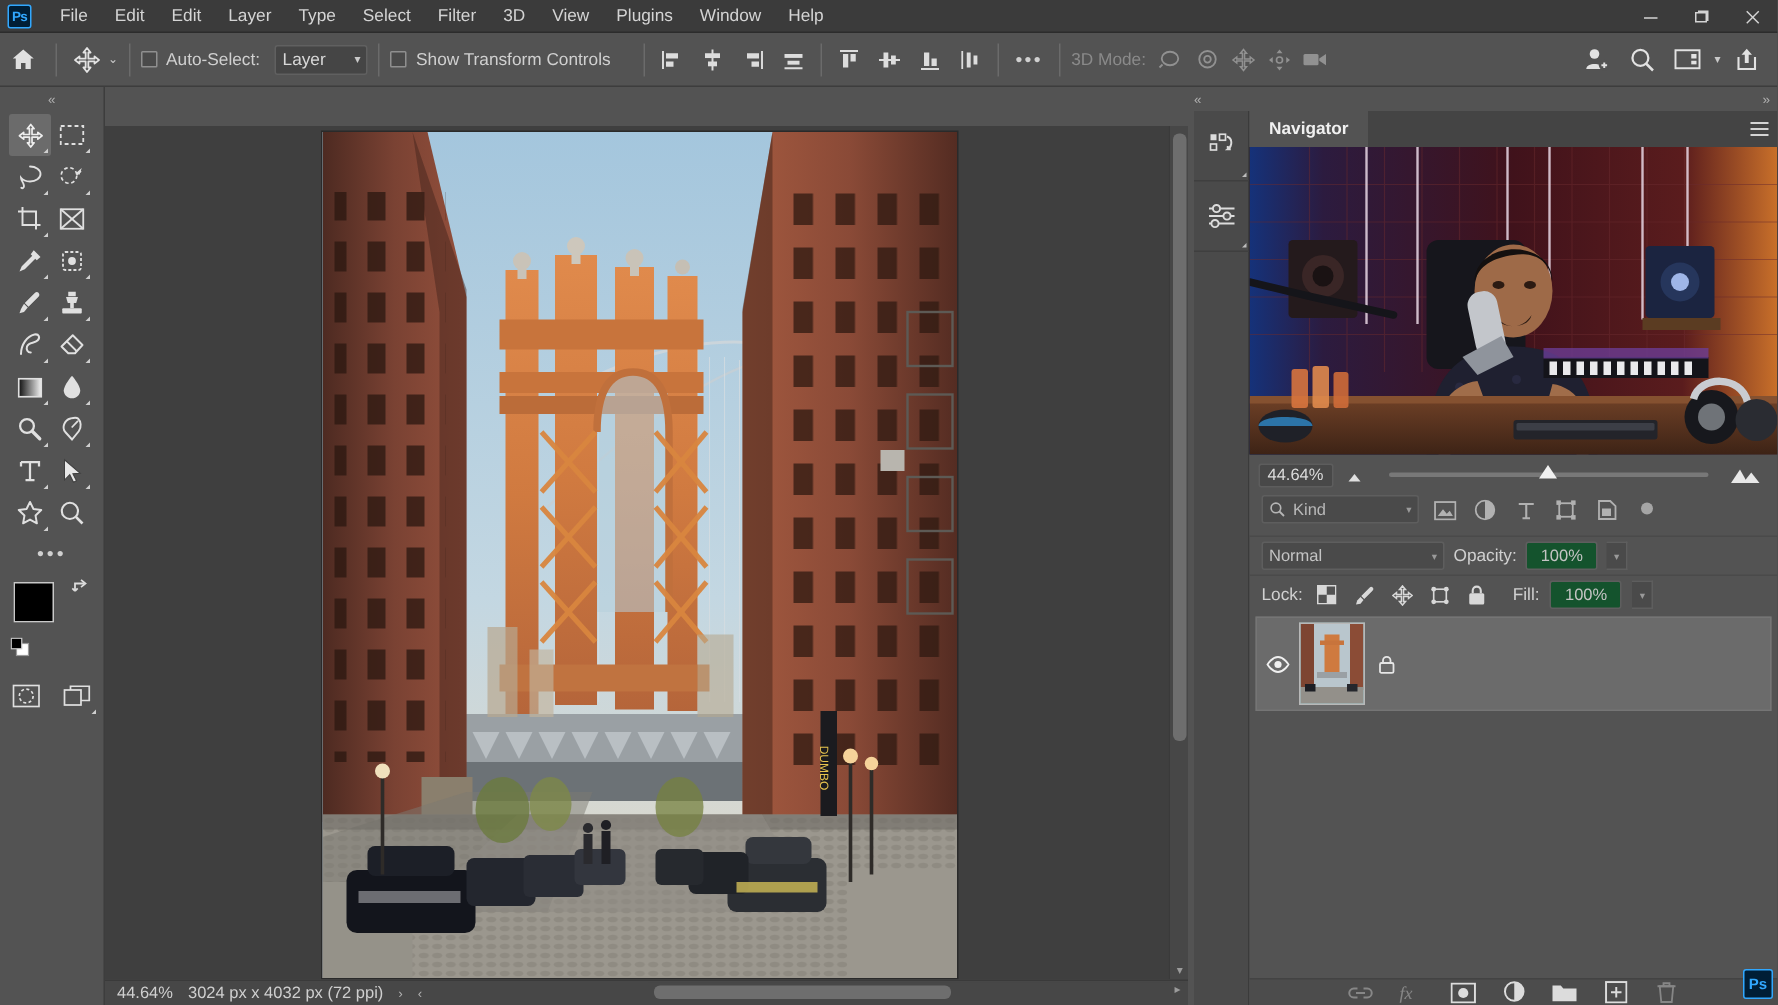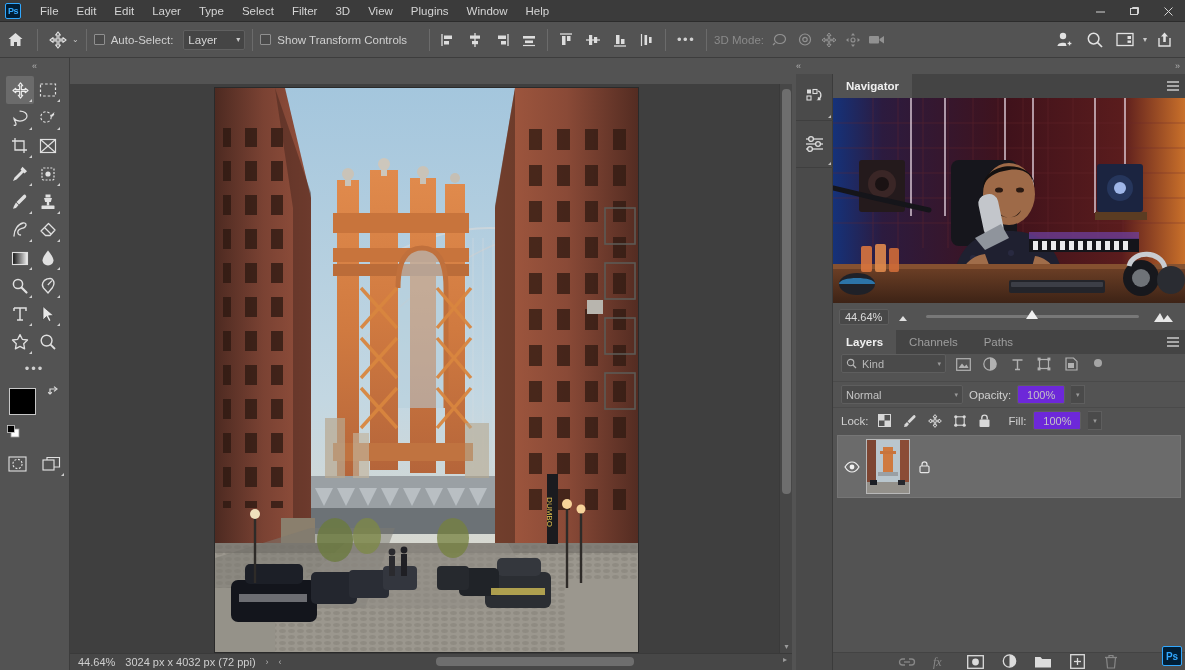--- a/index.html
+++ b/index.html
@@ -257,21 +257,21 @@
     height: 26px; display: flex; align-items: center; gap: 6px;
     padding: 0 8px; border-top: 1px solid #4a4a4a;
   }
   .blendsel {
     background: #4a4a4a; border: 1px solid #5e5e5e; border-radius: 2px;
     height: 19px; width: 122px; display: flex; align-items: center;
     padding: 0 4px; font-size: 11px; color: #c4c4c4;
   }
   .blendsel .kcaret { margin-left: auto; font-size: 7px; color: #9a9a9a; }
   .numfield {
-    background: #6d28d9; border: 1px solid #5e5e5e; border-radius: 2px;
+    background: #14532d; border: 1px solid #5e5e5e; border-radius: 2px;
     height: 19px; width: 48px; padding: 0 4px; font-size: 11px;
     color: #c4c4c4; display: flex; align-items: center; justify-content: center;
   }
   .minicaret {
     width: 14px; height: 19px; border: 1px solid #5e5e5e; border-left: none;
     background: #4a4a4a; display: flex; align-items: center;
     justify-content: center; font-size: 7px; color: #9a9a9a;
   }
   .lockrow {
     height: 26px; display: flex; align-items: center; gap: 7px;
@@ -1047,32 +1047,20 @@
       <div>
         <svg width="22" height="14" viewBox="0 0 22 14">
             <path d="M1 12 L7 3 L12 12 Z" fill="#e8e8e8"></path>
             <path d="M9 12 L14.5 5 L20 12 Z" fill="#e8e8e8"></path>
           </svg>
       </div>
     </div>
   </div>
 
   <div class="layerspanel">
-    <div class="panel-tabbar">
-      <div class="ptab active">Layers</div>
-      <div class="ptab">Channels</div>
-      <div class="ptab">Paths</div>
-      <div class="pmenu">
-        <svg width="14" height="12" viewBox="0 0 14 12">
-            <line x1="1" y1="2" x2="13" y2="2" stroke="#d4d4d4" stroke-width="1.4"></line>
-            <line x1="1" y1="6" x2="13" y2="6" stroke="#d4d4d4" stroke-width="1.4"></line>
-            <line x1="1" y1="10" x2="13" y2="10" stroke="#d4d4d4" stroke-width="1.4"></line>
-          </svg>
-      </div>
-    </div>
 
     <div class="filterrow">
       <div class="kindsel">
         <svg width="11" height="11" viewBox="0 0 11 11">
             <circle cx="4.6" cy="4.6" r="3.2" fill="none" stroke="#b5b5b5" stroke-width="1.1"></circle>
             <line x1="7" y1="7" x2="10" y2="10" stroke="#b5b5b5" stroke-width="1.2"></line>
           </svg>
         <span>Kind</span>
         <span class="kcaret">▾</span>
       </div>

